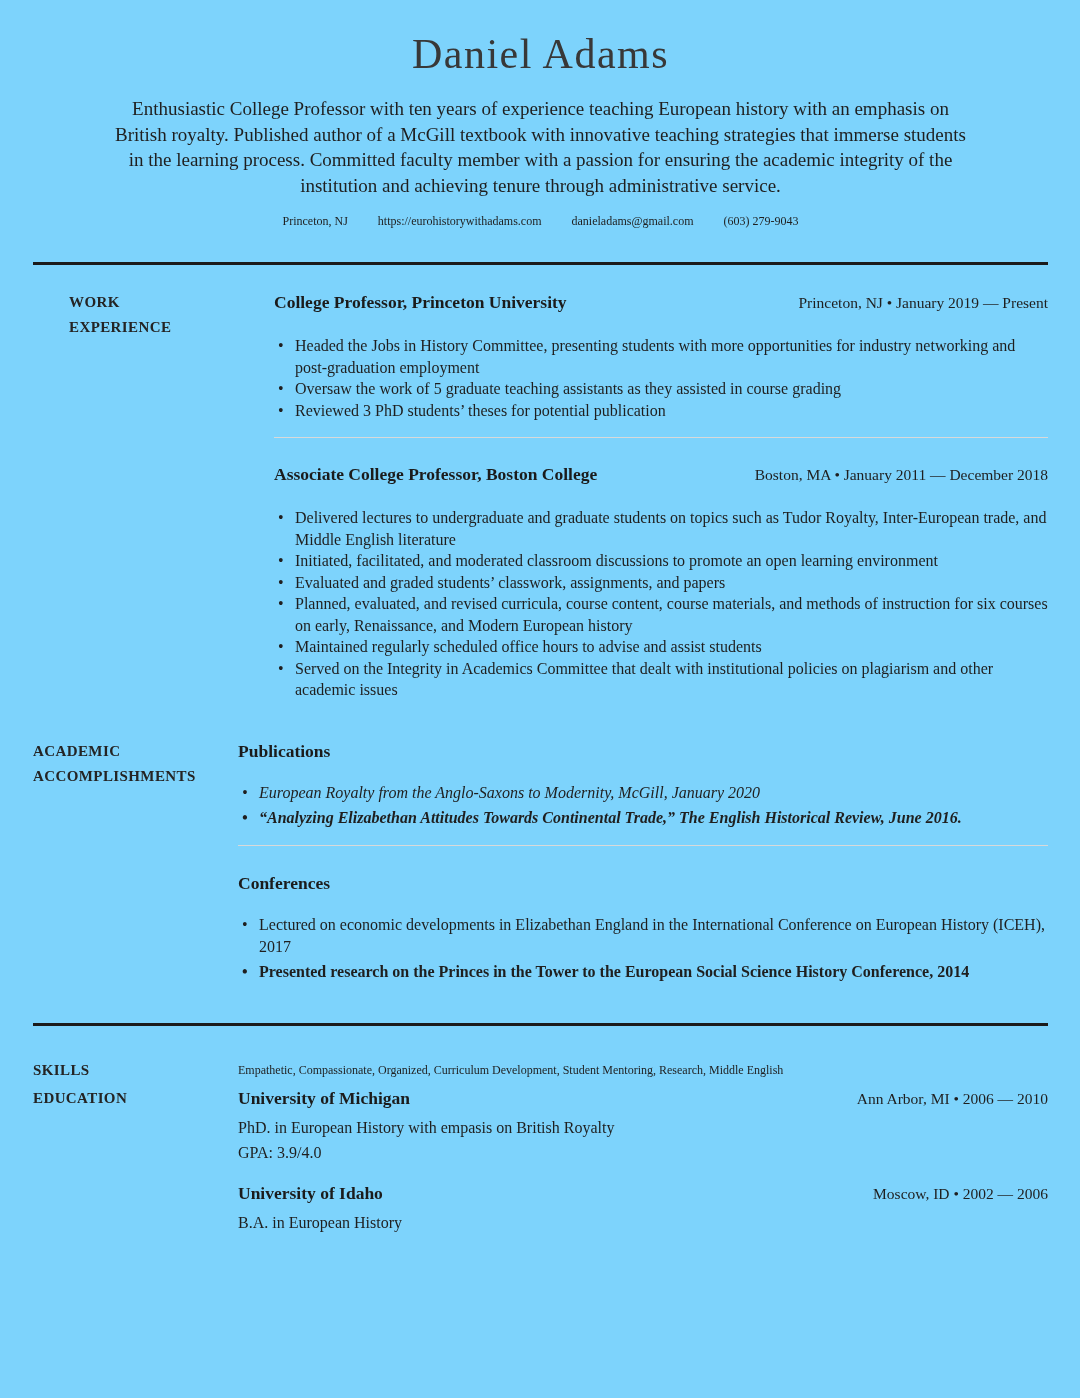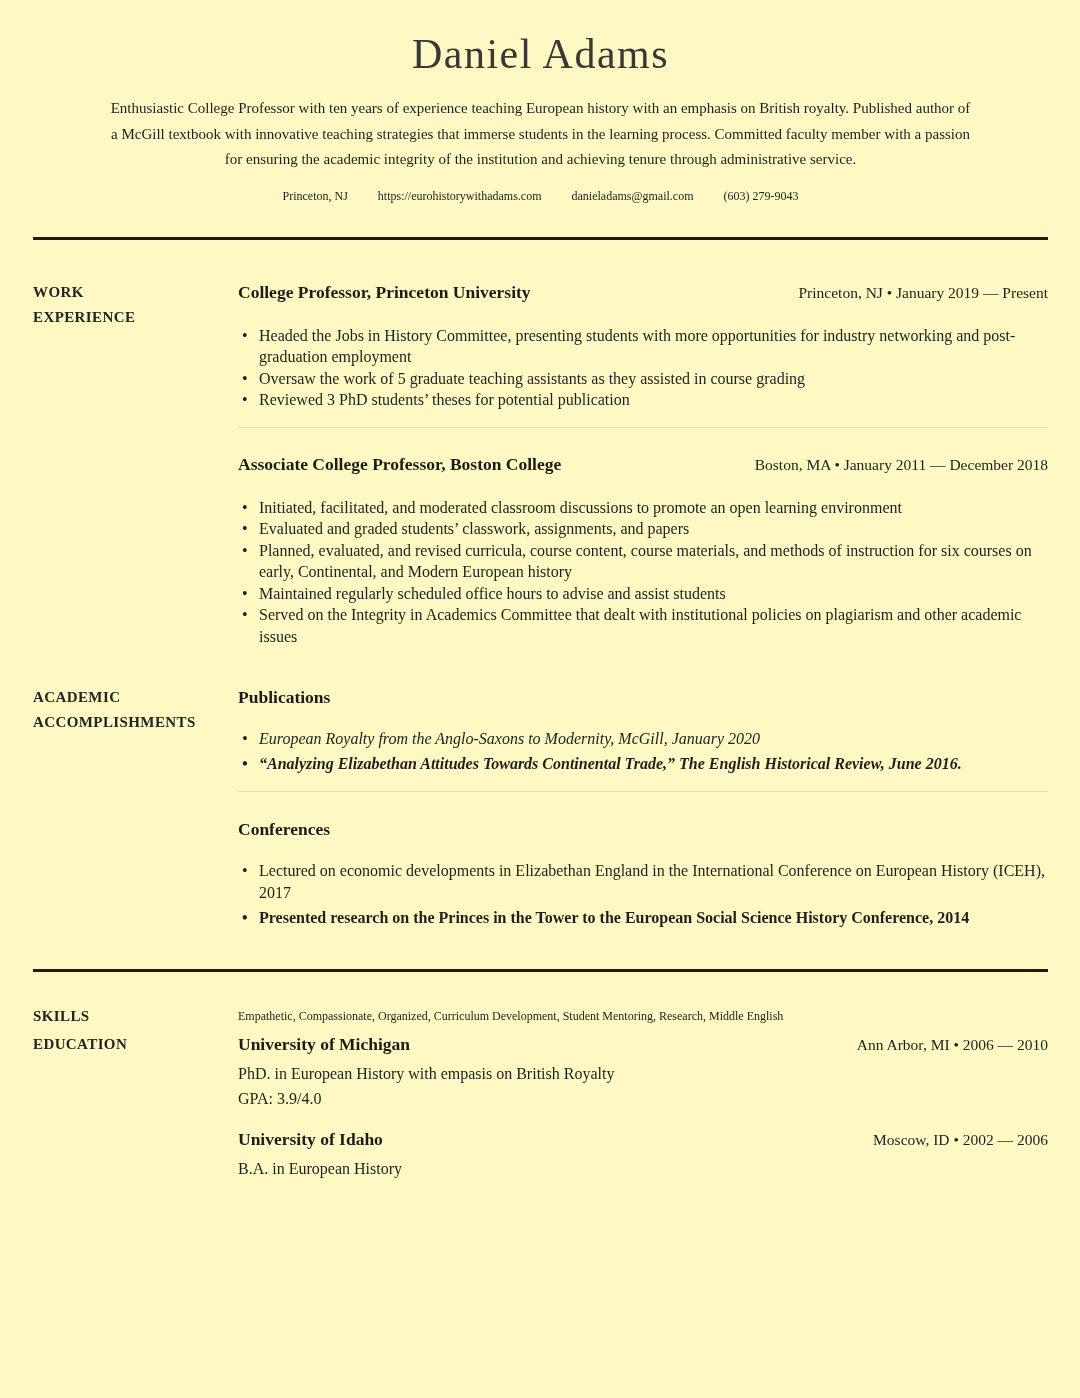--- a/index.html
+++ b/index.html
@@ -4,38 +4,38 @@
 <style>
   * { margin:0; padding:0; box-sizing:border-box; }
   html,body { background:#ffffff; }
   body {
     font-family:"Liberation Serif","DejaVu Serif",serif;
     color:#1f1f1f;
     -webkit-font-smoothing:antialiased;
   }
   .page {
     width:1080px; height:1398px;
-    background:#fef9c3;
+    background:#7dd3fc;
     padding:30px 32px 0 33px;
     overflow:hidden;
     position:relative;
   }
 
   
   .header { text-align:center; }
   .name {
     font-size:42px;
     font-weight:300;
     letter-spacing:1.5px;
     color:#383838;
     line-height:48px;
     margin-bottom:18px;
   }
   .summary {
-    font-size:15px;
+    font-size:19px;
     line-height:25.5px;
     max-width:862px;
     margin:0 auto 12px auto;
     color:#1f1f1f;
   }
   .contact {
     display:flex;
     justify-content:center;
     align-items:baseline;
     gap:30px;
@@ -100,21 +100,21 @@
   ul.bullets li::before {
     content:"\2022";
     position:absolute;
     left:4px;
     top:0;
   }
   ul.bullets.acad li { line-height:22px; }
   ul.bullets.acad li + li { margin-top:3px;font-weight:bold; }
   ul.bullets.italic li { font-style:italic; }
 
-  .work-row { padding-top:40px; }
+  .work-row { padding-top:25px;margin-left:36px; }
   .job-divider { margin-top:16px; }
   .job + .job, .job2 { margin-top:24px; }
 
   .acad-row { margin-top:38px; }
   .subsection + .sub-divider { margin-top:16px; }
   .subsection.second { margin-top:25px; }
   .subsection .bullets { margin-top:19px; }
 
   .bottom-divider { margin-top:40px; }
 
@@ -163,23 +163,24 @@
       </div>
 
       <hr class="hr-thin job-divider">
 
       <div class="job job2">
         <div class="block-header">
           <span class="block-title">Associate College Professor, Boston College</span>
           <span class="block-meta">Boston, MA • January 2011 — December 2018</span>
         </div>
         <ul class="bullets">
+            <li>Delivered lectures to undergraduate and graduate students on topics such as Tudor Royalty, Inter-European trade, and Middle English literature</li>
             <li>Initiated, facilitated, and moderated classroom discussions to promote an open learning environment</li>
             <li>Evaluated and graded students’ classwork, assignments, and papers</li>
-            <li>Planned, evaluated, and revised curricula, course content, course materials, and methods of instruction for six courses on early, Continental, and Modern European history</li>
+            <li>Planned, evaluated, and revised curricula, course content, course materials, and methods of instruction for six courses on early, Renaissance, and Modern European history</li>
             <li>Maintained regularly scheduled office hours to advise and assist students</li>
             <li>Served on the Integrity in Academics Committee that dealt with institutional policies on plagiarism and other academic issues</li>
           </ul>
       </div>
 
     </div>
   </section>
 
   <section class="row acad-row">
     <div class="side">

